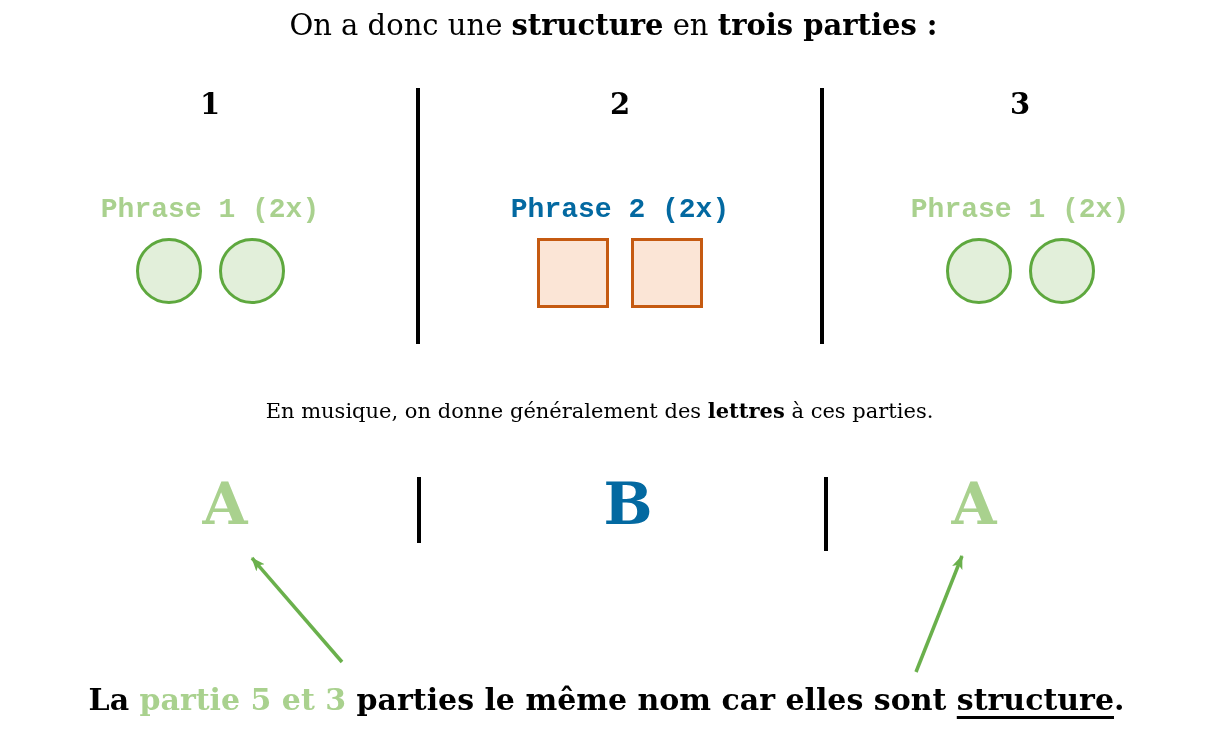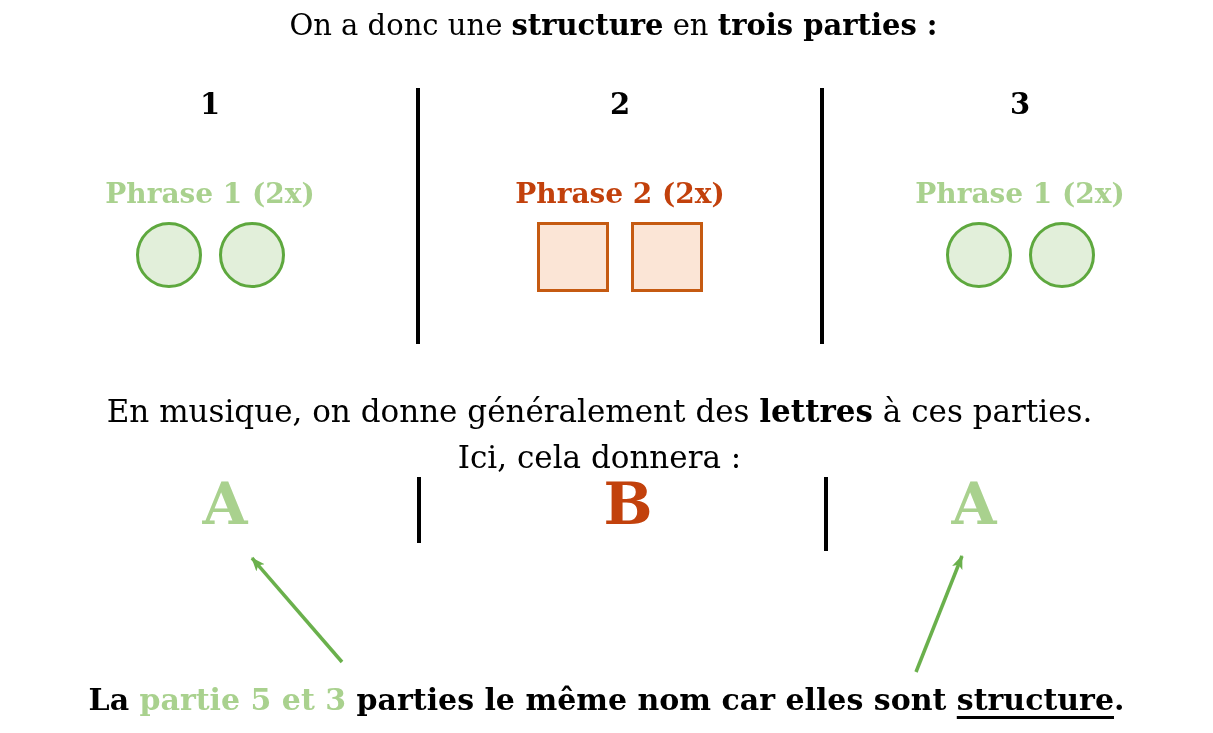--- a/index.html
+++ b/index.html
@@ -32,28 +32,29 @@
   }
   .part-col.p1 { left: 35px; }
   .part-col.p2 { left: 445px; }
   .part-col.p3 { left: 845px; }
   .part-number {
     font-size: 29px;
     font-weight: 700;
     line-height: 36px;
   }
   .part-label {
-    margin-top: 56px;
+    margin-top: 72px;
     font-size: 28px;
     font-weight: 700;
     line-height: 32px;
     white-space: nowrap;
+    font-family: Liberation Mono, monospace;
   }
   .green-text  { color: #a9d18e; }
-  .orange-text { color: #c2410c; }
+  .orange-text { color: #0369a1; }
   .shapes-row { display: flex; margin-top: 12px; }
   .shapes-row.circles { gap: 17px; }
   .shapes-row.squares { gap: 22px; }
   .circle {
     width: 66px; height: 66px;
     box-sizing: border-box;
     border: 3px solid #5ea83e;
     background: #e2efda;
     border-radius: 50%;
   }
@@ -68,21 +69,21 @@
   .vbar { position: absolute; width: 4px; background: #000000; }
   .vbar.long1  { left: 416px; top: 88px;  height: 256px; }
   .vbar.long2  { left: 820px; top: 88px;  height: 256px; }
   .vbar.short1 { left: 417px; top: 477px; height: 66px; }
   .vbar.short2 { left: 824px; top: 477px; height: 74px; }
 
   .midtext {
     position: absolute;
     top: 388px; left: 0; width: 1199px;
     text-align: center;
-    font-size: 31px;
+    font-size: 21px;
     line-height: 46px;
     white-space: pre-wrap;
   }
 
   .letter {
     position: absolute;
     top: 472px;
     width: 120px;
     text-align: center;
     font-size: 58px;
@@ -144,21 +145,21 @@
 
   <div class="part-col p3">
     <div class="part-number">3</div>
     <div class="part-label green-text">Phrase 1 (2x)</div>
     <div class="shapes-row circles">
       <div class="circle"></div>
       <div class="circle"></div>
     </div>
   </div>
 
-  <div class="midtext"><span>En musique, on donne généralement des </span><b>lettres</b><span> à ces parties.</span><br><span>Ici, cela donnera :</span></div>
+  <div class="midtext"><span>En musique, on donne généralement des </span><b>lettres</b><span> à ces parties.</span><br></div>
 
   <div class="letter a1 green-text">A</div>
   <div class="letter b orange-text">B</div>
   <div class="letter a2 green-text">A</div>
   <div class="vbar short1"></div>
   <div class="vbar short2"></div>
 
   <svg class="arrows-overlay" width="1213" height="733" viewBox="0 0 1213 733" xmlns="http://www.w3.org/2000/svg">
     <defs>
       <marker id="arrowhead" markerUnits="userSpaceOnUse" markerWidth="18" markerHeight="14" refX="13" refY="5.5" orient="auto">

